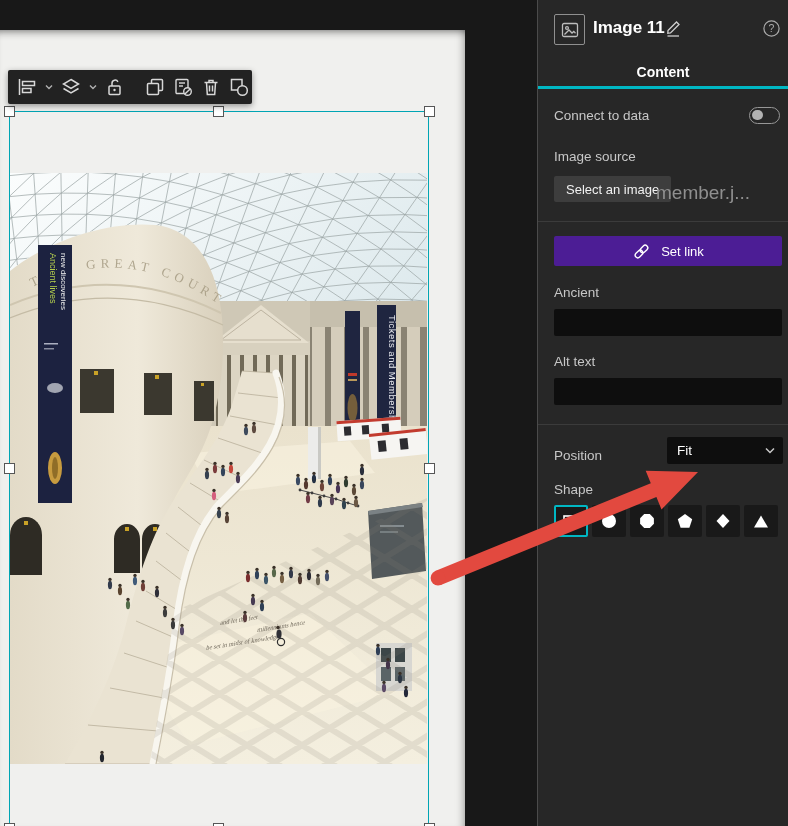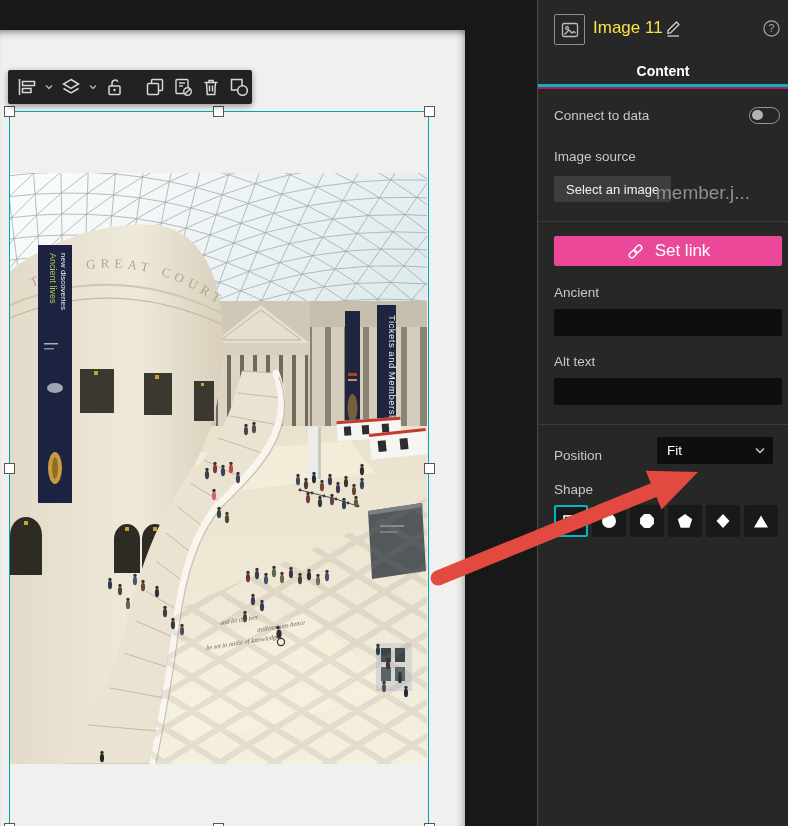--- a/index.html
+++ b/index.html
@@ -19,45 +19,45 @@
   .toolbar{position:absolute;left:8px;top:40px;width:244px;height:34px;background:#222;border-radius:2px;
            display:flex;align-items:center;padding:0 6px;box-sizing:border-box;gap:2px;z-index:3;
            box-shadow:0 2px 6px rgba(0,0,0,.4);}
   .tbtn{display:flex;align-items:center;justify-content:center;height:28px;padding:0 2px;background:none;border:none;cursor:pointer;}
   .tsep{width:1px;height:22px;background:#4d4d4d;margin:0 5px;}
 
   
   .panel{position:absolute;left:537px;top:0;width:251px;height:826px;background:#272727;border-left:1px solid #4b4b4b;box-sizing:border-box;z-index:10;color:#c7c7c7;}
   .p-header{position:absolute;left:0;top:0;width:100%;height:56px;}
   .widget-icon-box{position:absolute;left:16px;top:14px;width:29px;height:29px;border:1px solid #8f8f8f;border-radius:2px;display:flex;align-items:center;justify-content:center;}
-  .p-title{position:absolute;left:55px;top:18px;font-size:17px;font-weight:400;color:#fde047;}
+  .p-title{position:absolute;left:55px;top:18px;font-size:17px;font-weight:700;color:#ffffff;}
   .rename-btn{position:absolute;left:126px;top:17px;background:none;border:none;padding:0;cursor:pointer;}
   .help-btn{position:absolute;right:8px;top:20px;background:none;border:none;padding:0;cursor:pointer;}
 
-  .tabs{position:absolute;left:0;top:56px;width:100%;height:33px;display:flex;border-bottom:3px solid #be185d;box-sizing:border-box;}
+  .tabs{position:absolute;left:0;top:56px;width:100%;height:33px;display:flex;border-bottom:1px solid #be185d;box-sizing:border-box;}
   .tab{flex:1;display:flex;align-items:center;justify-content:center;font-size:14px;color:#9a9a9a;cursor:pointer;position:relative;}
   .tab.active{color:#fff;font-weight:600;}
   .tab.active::after{content:"";position:absolute;left:0;right:0;bottom:-1px;height:3px;background:#00b7c3;}
 
   .p-body{position:absolute;left:0;top:89px;width:100%;}
   .lbl{position:absolute;left:16px;font-size:13.5px;color:#c7c7c7;}
   .divider{position:absolute;left:0;width:100%;height:1px;background:#3b3b3b;}
 
   .toggle{position:absolute;right:8px;width:31px;height:17px;border:1.5px solid #979797;border-radius:9px;box-sizing:border-box;cursor:pointer;}
   .toggle .knob{position:absolute;left:2px;top:1.5px;width:10.5px;height:10.5px;border-radius:50%;background:#b3b3b3;}
 
   .btn-gray{position:absolute;left:16px;background:#3d3d3d;color:#f1f1f1;border:none;border-radius:2px;height:26px;padding:0 12px;font-size:13px;font-family:inherit;cursor:pointer;}
   .filename{position:absolute;left:118px;font-size:19px;color:#8f8f8f;}
 
-  .btn-teal{position:absolute;left:16px;width:228px;height:30px;background:#ec4899;color:#fff;border:none;border-radius:2px;
-            font-size:17px;font-family:inherit;display:flex;align-items:center;justify-content:center;gap:10px;cursor:pointer;}
+  .btn-teal{position:absolute;left:16px;width:228px;height:30px;background:#4c1d95;color:#fff;border:none;border-radius:2px;
+            font-size:13px;font-family:inherit;display:flex;align-items:center;justify-content:center;gap:10px;cursor:pointer;}
 
   .text-input{position:absolute;left:16px;width:228px;height:27px;background:#0e0e0e;border:none;border-radius:2px;box-sizing:border-box;color:#ddd;padding:0 8px;font-size:13px;font-family:inherit;}
 
-  .select{position:absolute;left:119px;width:116px;height:27px;background:#0e0e0e;border-radius:2px;display:flex;align-items:center;cursor:pointer;}
+  .select{position:absolute;left:129px;width:116px;height:27px;background:#0e0e0e;border-radius:2px;display:flex;align-items:center;cursor:pointer;}
   .select .val{margin-left:10px;font-size:13.5px;color:#fff;flex:1;}
   .select .chev{margin-right:8px;display:flex;}
 
   .shape-row{position:absolute;left:16px;display:flex;gap:4px;}
   .shape-btn{width:34px;height:32px;background:#191919;border:none;border-radius:2px;display:flex;align-items:center;justify-content:center;cursor:pointer;box-sizing:border-box;}
   .shape-btn.selected{border:2px solid #00b7c3;}
 
   
   .arrow{position:absolute;left:430px;top:450px;width:290px;height:150px;z-index:60;pointer-events:none;}
 </style>

